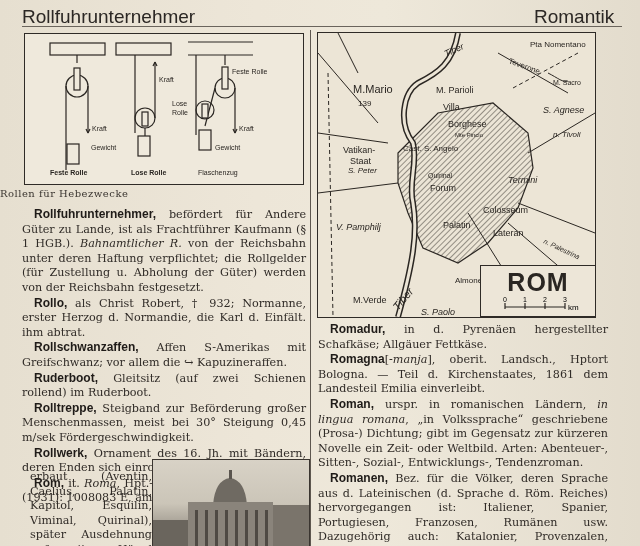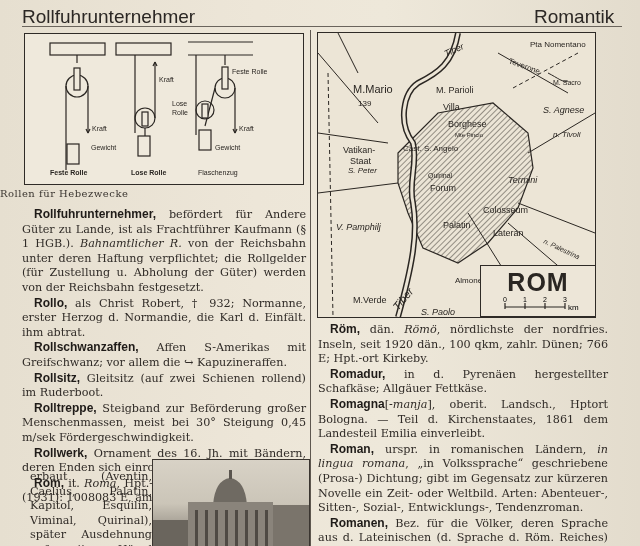--- a/index.html
+++ b/index.html
@@ -171,21 +171,21 @@
         <text x="60" y="5" font-size="7" font-family="Liberation Sans, sans-serif">3</text>
         <text x="65" y="13" font-size="8" font-family="Liberation Sans, sans-serif">km</text>
       </svg>
     </div>
   </div>
 
   <div class="text-block left-text">
     <p class="ind"><span class="lemma">Rollfuhrunternehmer,</span><span> befördert für Andere Güter zu Lande, ist als Frachtführer Kaufmann (§ 1 HGB.). </span><span class="it">Bahnamtlicher R.</span><span> von der Reichsbahn unter deren Haftung verpflichtet; die Rollgelder (für Zustellung u. Abholung der Güter) werden von der Reichsbahn festgesetzt.</span></p>
     <p class="ind"><span class="lemma">Rollo,</span><span> als Christ Robert, † 932; Normanne, erster Herzog d. Normandie, die Karl d. Einfält. ihm abtrat.</span></p>
     <p class="ind"><span class="lemma">Rollschwanzaffen,</span><span> Affen S-Amerikas mit Greifschwanz; vor allem die ↪ Kapuzineraffen.</span></p>
-    <p class="ind"><span class="lemma">Rollsitz,</span><span> Gleitsitz (auf zwei Schienen rollend) im Ruderboot.</span></p>
+    <p class="ind"><span class="lemma">Ruderboot,</span><span> Gleitsitz (auf zwei Schienen rollend) im Ruderboot.</span></p>
     <p class="ind"><span class="lemma">Rolltreppe,</span><span> Steigband zur Beförderung großer Menschenmassen, meist bei 30° Steigung 0,45 m/sek Fördergeschwindigkeit.</span></p>
     <p class="ind"><span class="lemma">Rollwerk,</span><span> Ornament des 16. Jh. mit Bändern, deren Enden sich einrollen.</span></p>
     <p class="ind"><span class="lemma">Rom,</span><span> it. </span><span class="it">Roma</span><span>, Hpt.- u. Residenzst. von Italien, (1931): 1008083 E, am Tiber, urspr. auf 7 Hügeln</span></p>
   </div>
   <div class="rom-narrow">erbaut (Aventin, Caelius, Palatin, Kapitol, Esquilin, Viminal, Quirinal), später Ausdehnung auf weitere Hügel (Vatikan, Pincius, Janiculus u. a.), zahlreiche kirchliche Bau-</div>
 
   <div class="photo">
     <svg width="156" height="87" viewBox="0 0 156 87">
       <path d="M60 45 Q62 20 77 18 Q92 20 94 45 Z" fill="#6f6a62"></path>
       <rect x="76" y="10" width="3" height="9" fill="#5a554e"></rect>
@@ -199,20 +199,19 @@
           <rect x="92" y="50" width="3" height="37"></rect>
           <rect x="102" y="50" width="3" height="37"></rect>
           <rect x="112" y="50" width="3" height="37"></rect>
         </g>
       <rect x="120" y="45" width="36" height="42" fill="#7a746b"></rect>
       <rect x="0" y="60" width="35" height="27" fill="#6a655d"></rect>
     </svg>
   </div>
 
   <div class="text-block right-text">
-    <p class="ind"><span class="lemma">Röm,</span><span> dän. </span><span class="it">Römö</span><span>, nördlichste der nordfries. Inseln, seit 1920 dän., 100 qkm, zahlr. Dünen; 766 E; Hpt.-ort Kirkeby.</span></p>
     <p class="ind"><span class="lemma">Romadur,</span><span> in d. Pyrenäen hergestellter Schafkäse; Allgäuer Fettkäse.</span></p>
     <p class="ind"><span class="lemma">Romagna</span><span>[</span><span class="it">-manja</span><span>], oberit. Landsch., Hptort Bologna. — Teil d. Kirchenstaates, 1861 dem Landesteil Emilia einverleibt.</span></p>
     <p class="ind"><span class="lemma">Roman,</span><span> urspr. in romanischen Ländern, </span><span class="it">in lingua romana</span><span>, „in Volkssprache“ geschriebene (Prosa-) Dichtung; gibt im Gegensatz zur kürzeren Novelle ein Zeit- oder Weltbild. Arten: Abenteuer-, Sitten-, Sozial-, Entwicklungs-, Tendenzroman.</span></p>
     <p class="ind"><span class="lemma">Romanen,</span><span> Bez. für die Völker, deren Sprache aus d. Lateinischen (d. Sprache d. Röm. Reiches) hervorgegangen ist: Italiener, Spanier, Portugiesen, Franzosen, Rumänen usw. Dazugehörig auch: Katalonier, Provenzalen, Rätoromanen (Ladiner) u.a. (↪ Sprachenübers.). Rassisch sind d. R. meist zur ↪</span></p>
   </div>
 
 </div>
 
 </body></html>

